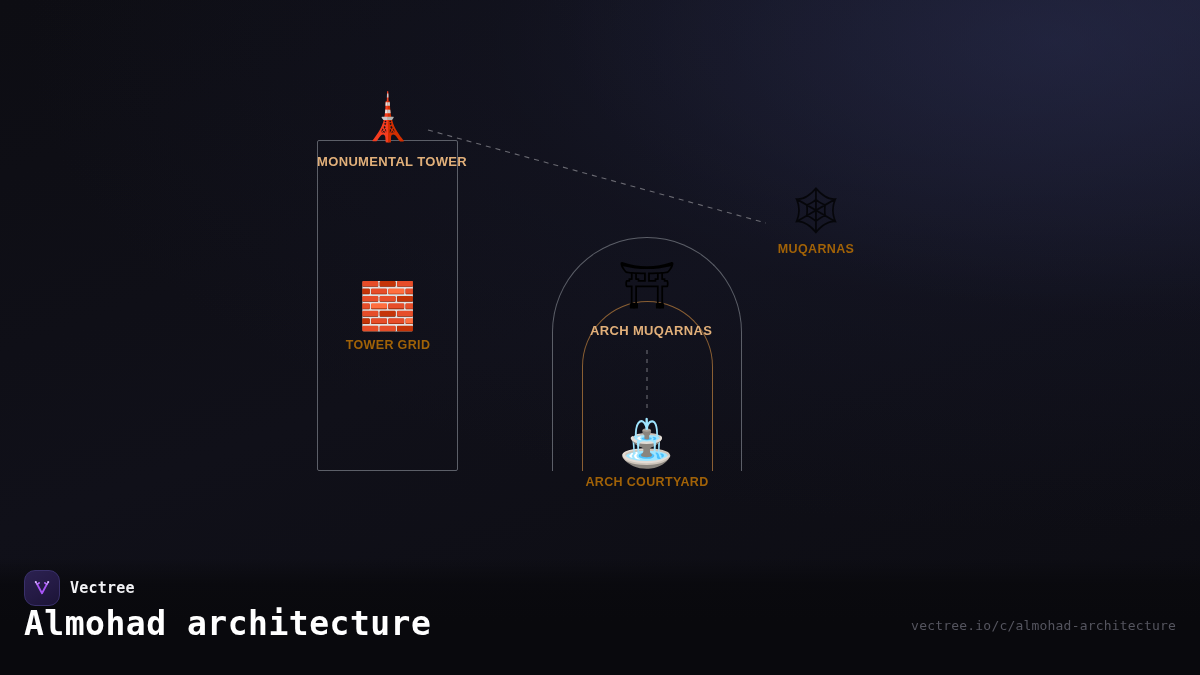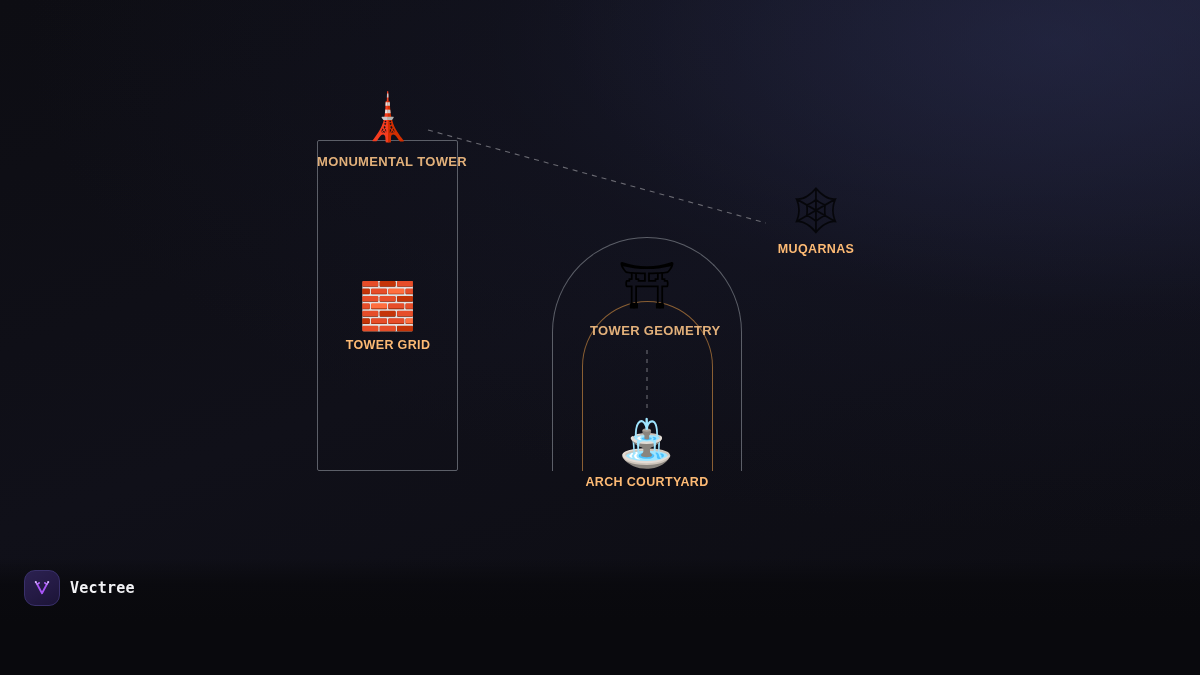--- a/index.html
+++ b/index.html
@@ -85,21 +85,21 @@
     display: block;
     text-align: center;
     filter: saturate(1.05);
   }
   .node-emoji.muted {
     filter: grayscale(0.85) brightness(1.05);
     opacity: 0.72;
   }
   .node-label {
     margin-top: 9px;
-    color: #fdba74;
+    color: #a16207;
     font-size: 12.5px;
     font-weight: 700;
     letter-spacing: 0.35px;
     white-space: nowrap;
     text-align: left;
     font-family: "Liberation Sans", sans-serif;
   }
 
   
   #footer {
@@ -182,21 +182,21 @@
     <span class="node-emoji">🗼</span>
   </div>
   <div class="group-label" style="left:317px; top:154px;">MONUMENTAL TOWER</div>
 
   <div class="group-box group-arch" style="left:552px; top:237px; width:190px; height:234px;"></div>
 
   <div class="group-box group-arch-inner" style="left:582px; top:301px; width:131px; height:170px;"></div>
   <div class="node" style="left:647px; top:262px;">
     <span class="node-emoji">⛩</span>
   </div>
-  <div class="group-label" style="left:590px; top:323px;">TOWER GEOMETRY</div>
+  <div class="group-label" style="left:590px; top:323px;">ARCH MUQARNAS</div>
 
   <div class="node" style="left:388px; top:283px;">
     <span class="node-emoji">🧱</span>
     <span class="node-label">TOWER GRID</span>
   </div>
 
   <div class="node" style="left:647px; top:420px;">
     <span class="node-emoji">⛲</span>
     <span class="node-label">ARCH COURTYARD</span>
   </div>
@@ -218,15 +218,17 @@
           <path d="M14.8 6.4 L16.1 4.3 M14.8 6.4 L13.0 5.0" fill="none" stroke="#c084fc" stroke-width="1.3" stroke-linecap="round"></path>
           <circle cx="3.8" cy="4.1" r="1.05" fill="#d8b4fe"></circle>
           <circle cx="16.2" cy="4.1" r="1.05" fill="#d8b4fe"></circle>
           <circle cx="7.1" cy="4.8" r="0.85" fill="#a855f7"></circle>
           <circle cx="12.9" cy="4.8" r="0.85" fill="#a855f7"></circle>
         </svg>
       </div>
       <span id="brand-name">Vectree</span>
     </div>
 
-
+    <div id="page-title">Almohad architecture</div>
+
+    <div id="page-url">vectree.io/c/almohad-architecture</div>
   </div>
 </div>
 
 </body></html>

